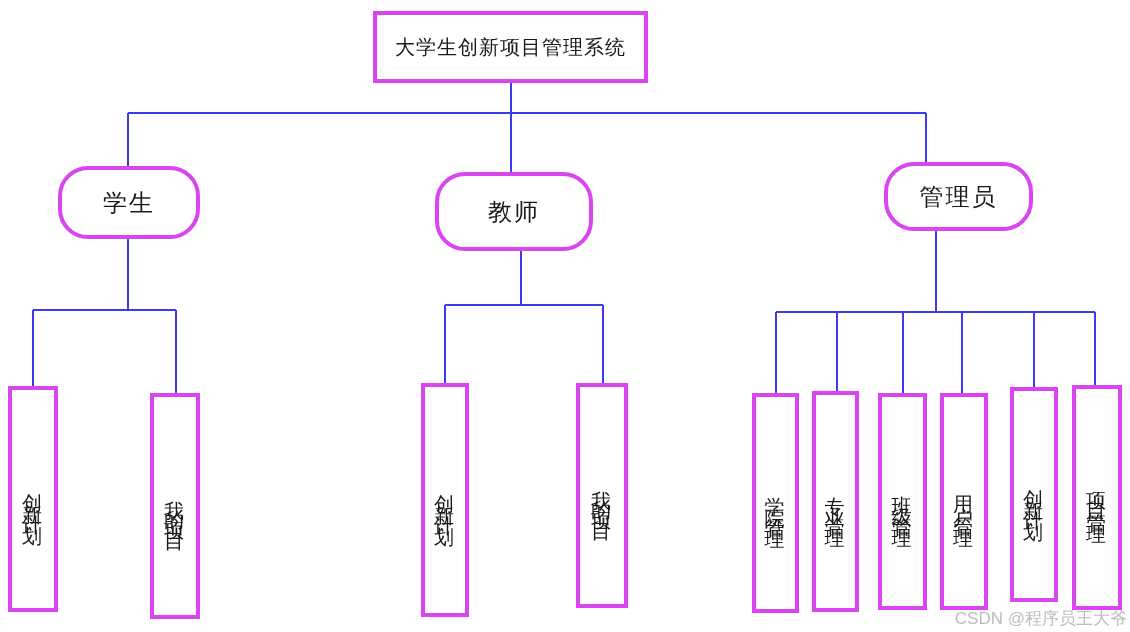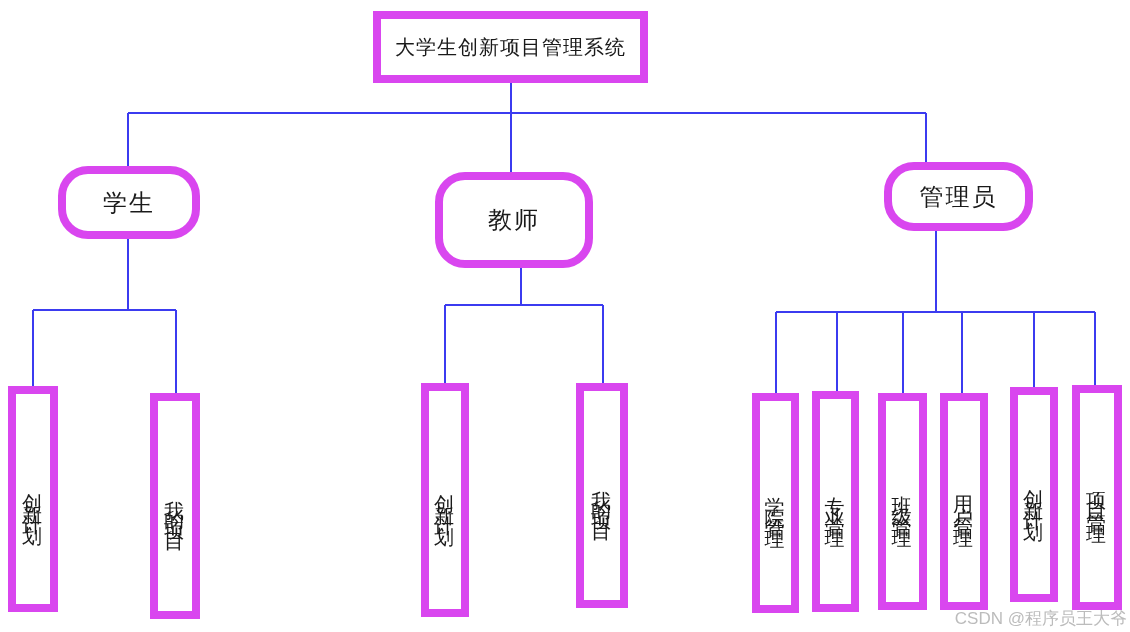--- a/index.html
+++ b/index.html
@@ -13,21 +13,21 @@
     overflow: hidden;
   }
   svg.connectors {
     position: absolute;
     left: 0; top: 0;
     width: 1130px; height: 632px;
   }
   .node {
     position: absolute;
     box-sizing: border-box;
-    border: 8px solid #d946ef;
+    border: 4px solid #d946ef;
     background: #ffffff;
     display: flex;
     align-items: center;
     justify-content: center;
     text-align: center;
   }
   .title-node {
     font-size: 20px;
     letter-spacing: 1px;
   }
@@ -91,21 +91,21 @@
   </svg>
 
   <div class="node title-node" style="left:373px; top:11px; width:275px; height:72px;">
     <span>大学生创新项目管理系统</span>
   </div>
 
   <div class="node role-node" style="left:58px; top:166px; width:142px; height:73px;">
     <span>学生</span>
   </div>
 
-  <div class="node role-node" style="left:435px; top:172px; width:158px; height:96px;">
+  <div class="node role-node" style="left:435px; top:172px; width:158px; height:79px;">
     <span>教师</span>
   </div>
 
   <div class="node role-node" style="left:884px; top:162px; width:149px; height:69px;">
     <span>管理员</span>
   </div>
 
   <div class="node leaf-node" style="left:8px; top:386px; width:50px; height:226px;">
     <span class="vtext">创新计划</span>
   </div>

